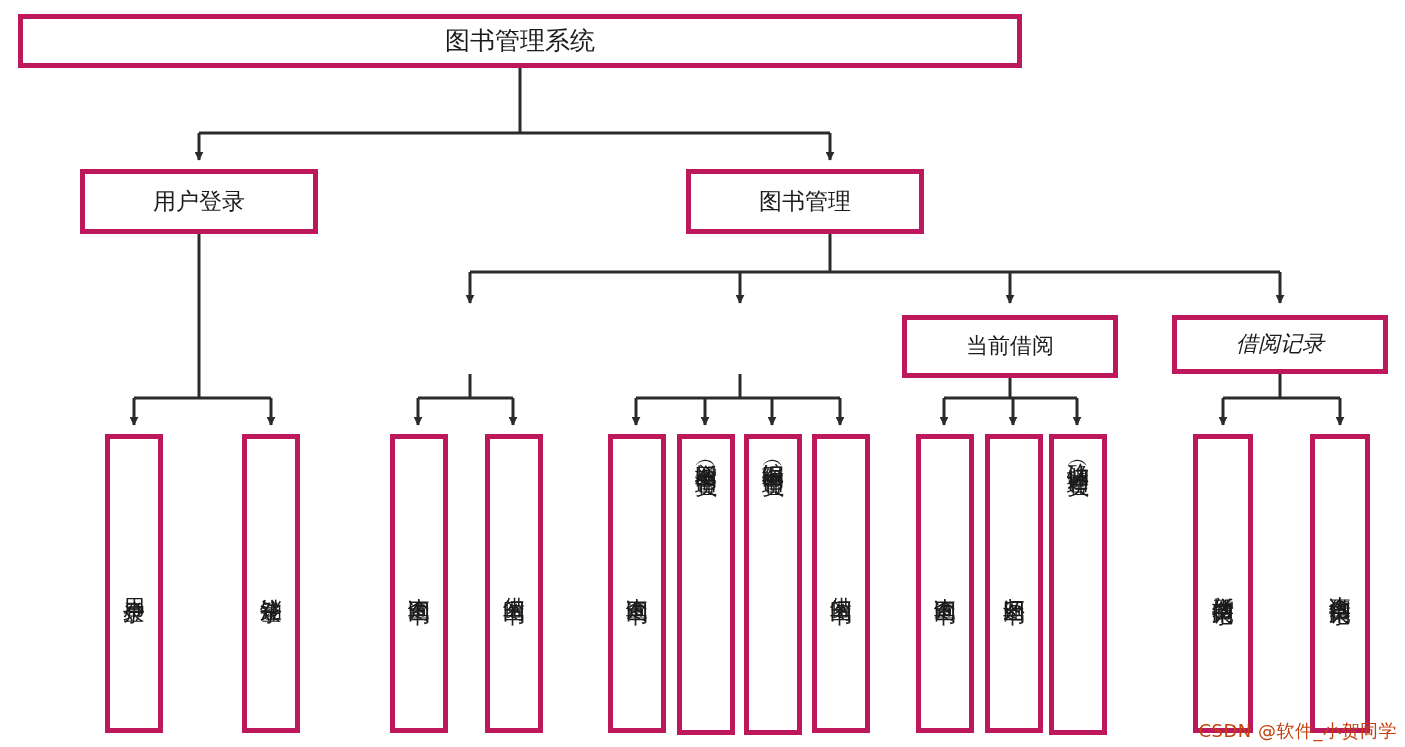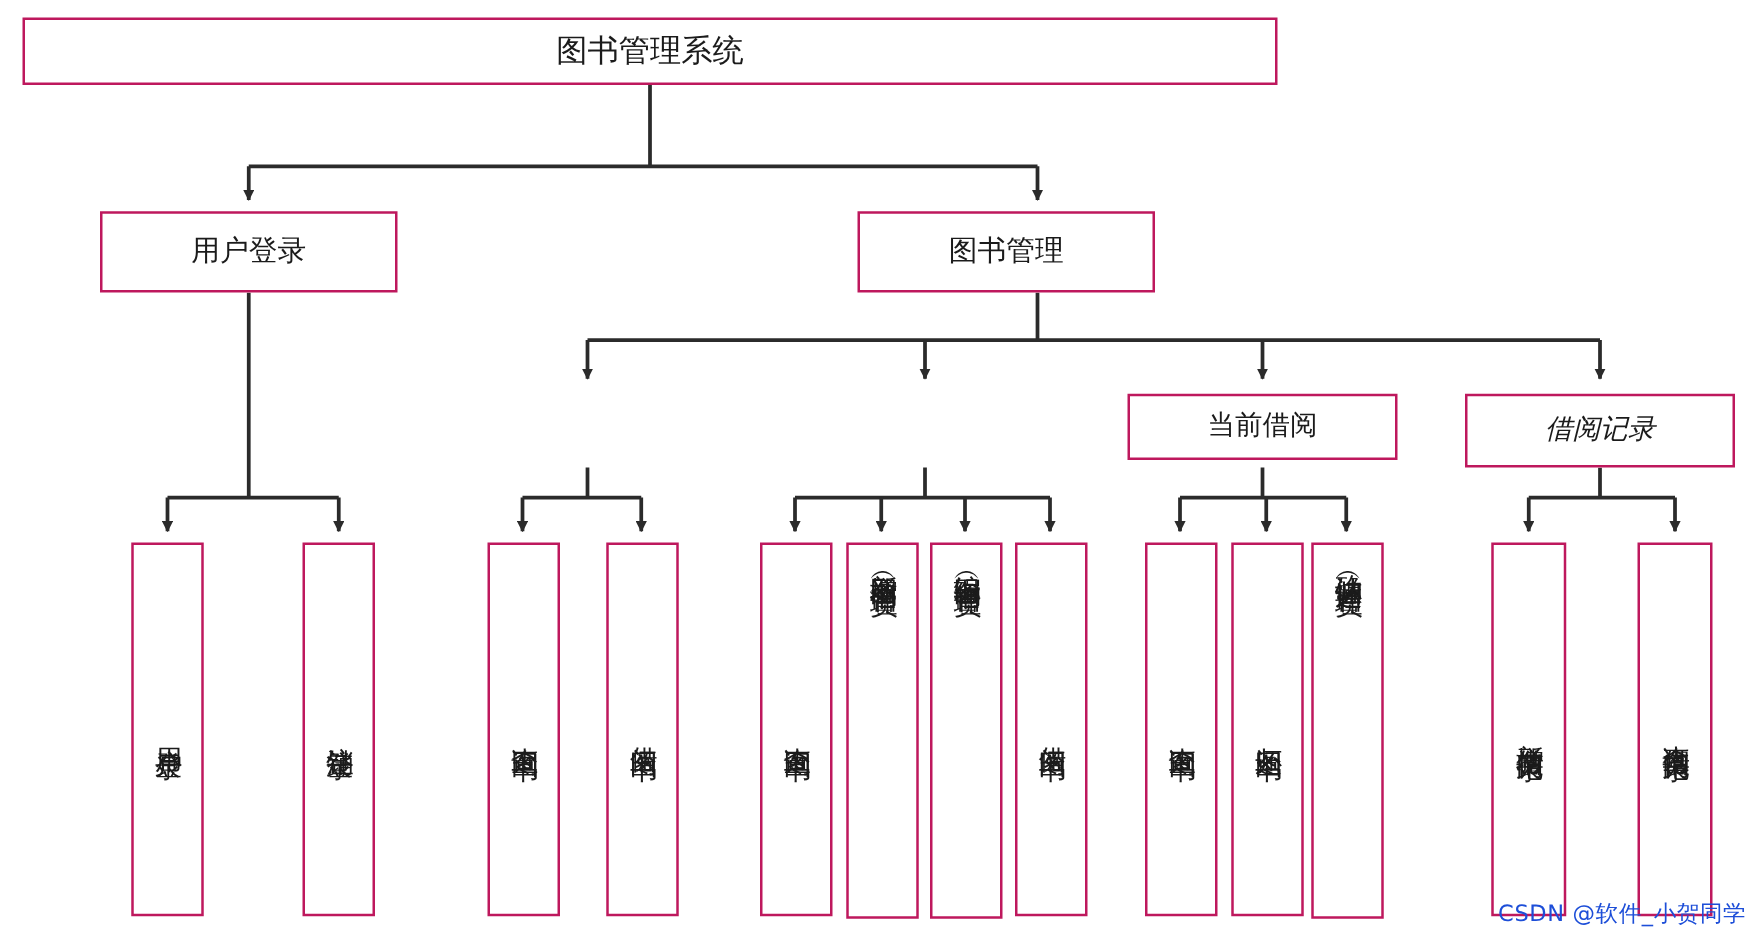--- a/index.html
+++ b/index.html
@@ -23,21 +23,21 @@
     left: 0;
     top: 0;
     width: 1405px;
     height: 747px;
     pointer-events: none;
   }
   .node {
     position: absolute;
     box-sizing: border-box;
     background: #ffffff;
-    border: 2px solid #be185d;
+    border: 5px solid #be185d;
     display: flex;
     align-items: center;
     justify-content: center;
     z-index: 2;
   }
   .node-label {
     color: #1b1b1b;
     text-align: center;
     line-height: 1.12;
     white-space: nowrap;
@@ -64,21 +64,21 @@
   }
   .node.vert.centered {
     align-items: center;
     padding-top: 0;
   }
   #watermark {
     position: absolute;
     right: 8px;
     bottom: 4px;
     font-size: 18px;
-    color: #1d4ed8;
+    color: #c2410c;
     letter-spacing: 0.5px;
     z-index: 5;
     white-space: nowrap;
   }
 </style>
 </head>
 <body>
 
 <div id="diagram-root">
 
@@ -139,21 +139,21 @@
   <div class="node horiz lvl1" style="left:80px; top:169px; width:238px; height:65px;">
     <span class="node-label">用户登录</span>
   </div>
 
   <div class="node horiz lvl1" style="left:686px; top:169px; width:238px; height:65px;justify-content:center;">
     <span class="node-label">图书管理</span>
   </div>
 
 
 
-  <div class="node horiz lvl2" style="left:902px; top:315px; width:216px; height:53px;">
+  <div class="node horiz lvl2" style="left:902px; top:315px; width:216px; height:63px;">
     <span class="node-label">当前借阅</span>
   </div>
 
   <div class="node horiz lvl2" style="left:1172px; top:315px; width:216px; height:59px;font-style:italic;">
     <span class="node-label">借阅记录</span>
   </div>
 
   <div class="node vert centered" style="left:105px; top:434px; width:58px; height:299px;">
     <span class="node-label">用户登录</span>
   </div>

